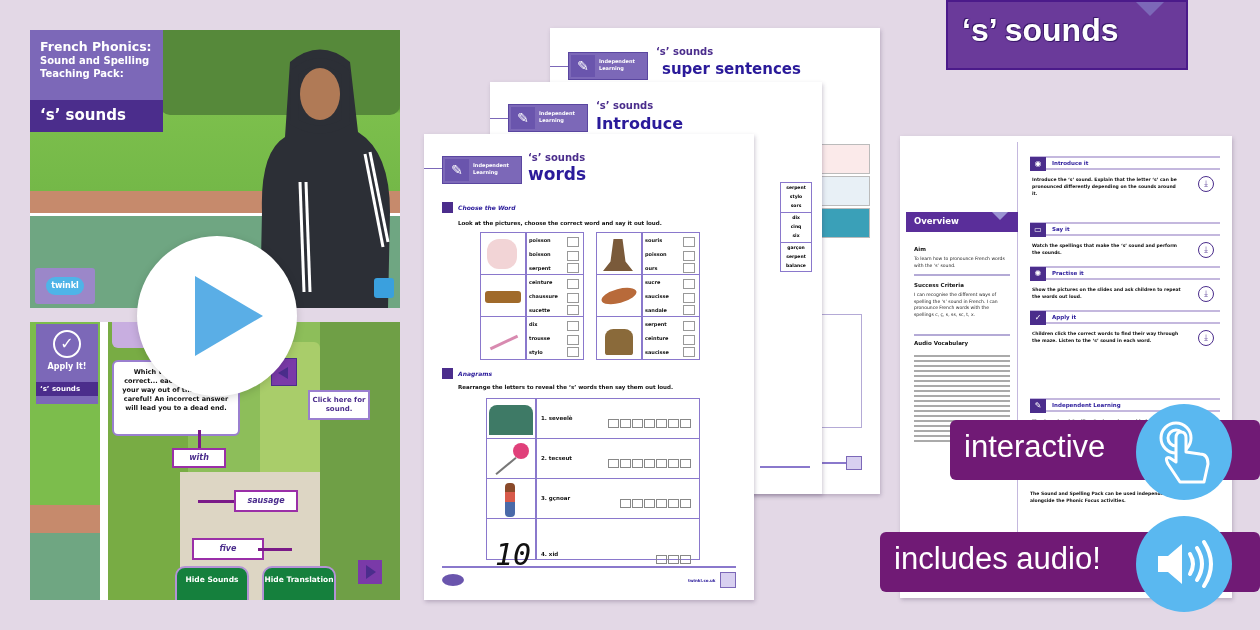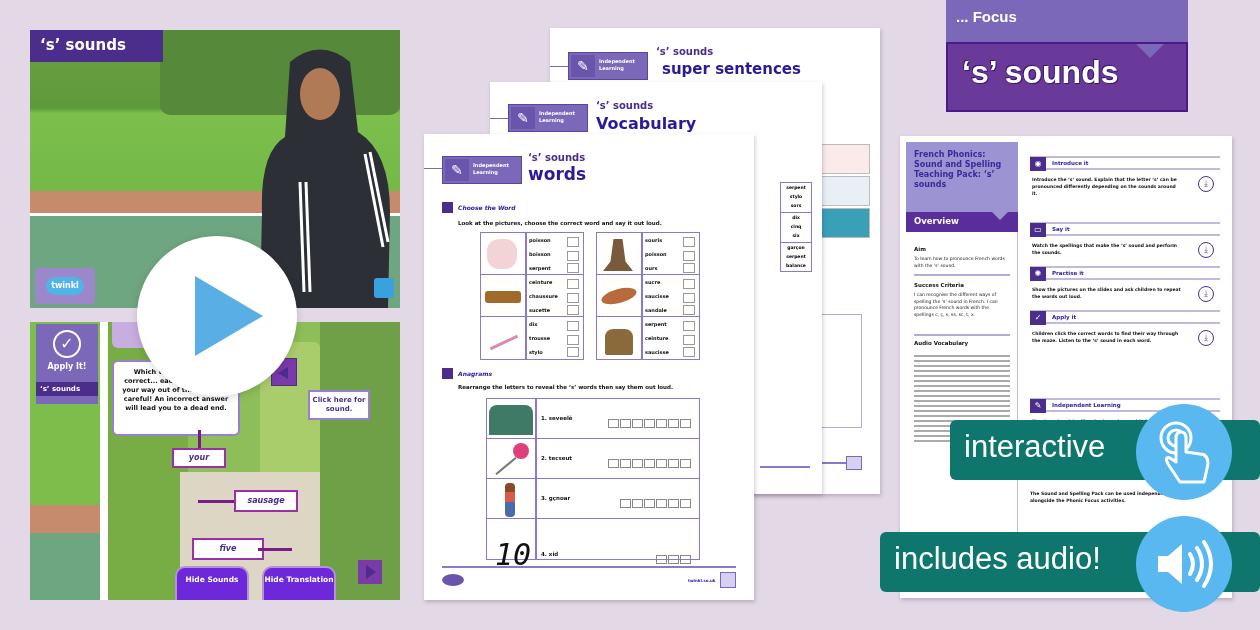--- a/index.html
+++ b/index.html
@@ -45,21 +45,21 @@
     border-radius: 6px; font-size: 6.5px; font-weight: bold; text-align: center; padding: 6px 4px; line-height: 9px; color: #111; }
   .instr-tab { left: 82px; top: 0; width: 42px; height: 26px; background: #c8aee0; border-radius: 0 0 6px 6px; }
   .sound-btn { left: 241px; top: 36px; width: 26px; height: 28px; background: #7a3aa8; border: 1px solid #4b2d8c; }
   .sound-btn::after { content:""; position:absolute; left: 6px; top: 8px; border-right: 10px solid #4b2d8c;
     border-top: 6px solid transparent; border-bottom: 6px solid transparent; }
   .click-here { left: 278px; top: 68px; width: 62px; height: 30px; background:#fff; border: 2px solid #9a7fcf;
     color: #4b2d8c; font-size: 7px; font-weight:bold; text-align:center; padding-top: 4px; line-height: 9px; }
   .word-btn { background:#fff; border: 2px solid #9a2fa8; color: #4b2d8c; font-size: 8px; font-weight: bold;
     text-align: center; font-style: italic; }
   .arrow { height: 3px; background: #7a1a88; }
-  .hide-btn { width: 74px; height: 36px; background: #6d28d9; border-radius: 10px 10px 0 0; color: #fff; font-size: 7.5px;
+  .hide-btn { width: 74px; height: 36px; background: #15803d; border-radius: 10px 10px 0 0; color: #fff; font-size: 7.5px;
     font-weight: bold; text-align:center; padding-top: 7px; line-height: 10px; border: 2px solid #b392d6; }
   .next-btn { left: 328px; top: 238px; width: 24px; height: 24px; background: #7a3aa8; }
   .next-btn::after { content:""; position:absolute; left: 8px; top: 5px; border-left: 10px solid #4b2d8c;
     border-top: 7px solid transparent; border-bottom: 7px solid transparent; }
 
   
   .play { left: 137px; top: 236px; width: 160px; height: 160px; border-radius: 50%; background: #fff;
     box-shadow: 0 2px 8px rgba(0,0,0,0.15); }
   .play::after { content:""; position:absolute; left: 58px; top: 40px; border-left: 68px solid #5aaee6;
     border-top: 40px solid transparent; border-bottom: 40px solid transparent; }
@@ -109,30 +109,35 @@
   .ov-rule { position:absolute; left: 8px; width: 96px; height: 2px; background: #b4aad6; }
   .ov-sec { position:absolute; left: 130px; width: 190px; }
   .ov-sec-head { position:absolute; left: 0; top: 0; width: 190px; height: 14px; border-top: 2px solid #c4b8de; border-bottom: 2px solid #c4b8de; }
   .ov-sec-icon { position:absolute; left: 0; top: -1px; width: 16px; height: 14px; background: #4b2d8c; color:#fff; font-size: 8px; text-align:center; line-height:14px; }
   .ov-sec-title { position:absolute; left: 22px; top: 2px; font-size: 5.5px; font-weight:bold; color: #2a1a9a; }
   .ov-sec-body { position:absolute; left: 2px; top: 20px; width: 150px; font-size: 4.5px; line-height: 7px; color:#111; font-weight: bold; }
   .dl { position:absolute; right: 6px; top: 20px; width: 16px; height: 16px; border: 1.5px solid #4b2d8c; border-radius: 50%;
     color:#4b2d8c; font-size: 8px; text-align:center; line-height: 13px; }
 
   
-  .badge { background: #0f766e; color: #fff; font-family: "Liberation Sans", sans-serif; border-radius: 6px; }
+  .badge { background: #701a75; color: #fff; font-family: "Liberation Sans", sans-serif; border-radius: 6px; }
   .badge-txt { position:absolute; left: 14px; top: 9px; font-size: 31px; }
   .badge-circle { position:absolute; width: 96px; height: 96px; border-radius: 50%; background: #5ab8f0; }
 </style>
 </head>
 <body>
 
 <div class="abs slide1">
   <div class="abs hedge"></div>
   <div class="abs title-box">
+    <div class="title-top">
+      <div class="t1">French Phonics:</div>
+      <div class="t2">Sound and Spelling</div>
+      <div class="t2">Teaching Pack:</div>
+    </div>
     <div class="title-bot">‘s’ sounds</div>
   </div>
   <svg class="abs person" viewBox="0 0 160 266">
     <path d="M50 20 Q80 -5 110 20 L118 90 Q150 110 150 170 L148 266 L20 266 L22 170 Q20 110 45 95 Z" fill="#2c2f36"></path>
     <ellipse cx="80" cy="52" rx="20" ry="26" fill="#b07a56"></ellipse>
     <path d="M55 30 Q80 10 105 30 L106 80 Q80 95 54 80 Z" fill="none" stroke="#2c2f36" stroke-width="8"></path>
     <path d="M130 110 L148 200" stroke="#fff" stroke-width="3"></path>
     <path d="M125 112 L143 205" stroke="#fff" stroke-width="3"></path>
     <path d="M60 140 L64 250" stroke="#fff" stroke-width="3"></path>
     <path d="M66 140 L70 250" stroke="#fff" stroke-width="3"></path>
@@ -157,21 +162,21 @@
     <div>Apply It!</div>
   </div>
   <div class="abs apply-sub">‘s’ sounds</div>
 
   <div class="abs instr-tab"></div>
   <div class="abs instr">Which word... Click the correct... each time to make your way out of the maze. Be careful! An incorrect answer will lead you to a dead end.</div>
 
   <div class="abs sound-btn"></div>
   <div class="abs click-here">Click here for sound.</div>
 
-  <div class="abs word-btn" style="left:142px;top:126px;width:54px;height:20px;line-height:16px;">your</div>
+  <div class="abs word-btn" style="left:142px;top:126px;width:54px;height:20px;line-height:16px;">with</div>
   <div class="abs arrow" style="left:168px;top:108px;width:3px;height:18px;"></div>
 
   <div class="abs arrow" style="left:168px;top:178px;width:36px;"></div>
   <div class="abs word-btn" style="left:204px;top:168px;width:64px;height:22px;line-height:18px;">sausage</div>
 
   <div class="abs word-btn" style="left:162px;top:216px;width:72px;height:22px;line-height:18px;">five</div>
   <div class="abs arrow" style="left:228px;top:226px;width:34px;"></div>
 
   <div class="abs hide-btn" style="left:145px;top:244px;">Hide Sounds</div>
   <div class="abs hide-btn" style="left:232px;top:244px;">Hide Translation</div>
@@ -200,21 +205,21 @@
   <div class="abs" style="left:296px;top:428px;width:16px;height:14px;border:1px solid #7c68b8;background:#d8d0f0;"></div>
 </div>
 
 <div class="abs sheet" style="left:490px;top:82px;width:332px;height:412px;">
   <div class="ws-line" style="top:36px;"></div>
   <div class="ws-head" style="top:22px;">
     <div class="pencil">✎</div>
     <div class="lbl">Independent Learning</div>
   </div>
   <div class="ws-sub" style="left:106px;top:18px;">‘s’ sounds</div>
-  <div class="ws-title" style="left:106px;top:32px;font-size:16px;">Vocabulary</div>
+  <div class="ws-title" style="left:106px;top:32px;font-size:16px;">Introduce</div>
   <div class="abs" style="left:290px;top:100px;width:32px;height:90px;border:1.5px solid #8a78cc;">
     <div style="height:30px;border-bottom:1.5px solid #8a78cc;font-size:4.5px;font-weight:bold;text-align:center;line-height:9px;">
       <div>serpent</div>
       <div>stylo</div>
       <div>sors</div>
     </div>
     <div style="height:30px;border-bottom:1.5px solid #8a78cc;font-size:4.5px;font-weight:bold;text-align:center;line-height:9px;">
       <div>dix</div>
       <div>cinq</div>
       <div>six</div>
@@ -324,30 +329,28 @@
     </div>
   </div>
 
   <div class="foot-line" style="left:18px;top:432px;width:294px;"></div>
   <div class="abs" style="left:18px;top:440px;width:22px;height:12px;background:#6a55ad;border-radius:50%;"></div>
   <div class="abs" style="left:264px;top:444px;font-size:4px;color:#2a1a9a;font-weight:bold;">twinkl.co.uk</div>
   <div class="abs" style="left:296px;top:438px;width:16px;height:16px;border:1px solid #7c68b8;background:#d8d0f0;"></div>
 </div>
 
 <div class="abs focus">
-  <div class="focus-top">... Focus</div>
   <div class="focus-bot">
     <div class="focus-notch"></div>
     <span>‘s’ sounds</span>
   </div>
 </div>
 
 <div class="abs sheet overview">
   <div class="ov-side">
-    <div class="ov-titlebox">French Phonics: Sound and Spelling Teaching Pack: ‘s’ sounds</div>
     <div class="ov-overview">
       <div class="ov-notch"></div>
       <span>Overview</span>
     </div>
     <div class="ov-h" style="top:104px;">Aim</div>
     <div class="ov-txt" style="top:114px;">To learn how to pronounce French words with the ‘s’ sound.</div>
     <div class="ov-rule" style="top:132px;"></div>
     <div class="ov-h" style="top:140px;">Success Criteria</div>
     <div class="ov-txt" style="top:150px;">I can recognise the different ways of spelling the ‘s’ sound in French. I can pronounce French words with the spellings c, ç, s, ss, sc, t, x.</div>
     <div class="ov-rule" style="top:192px;"></div>

